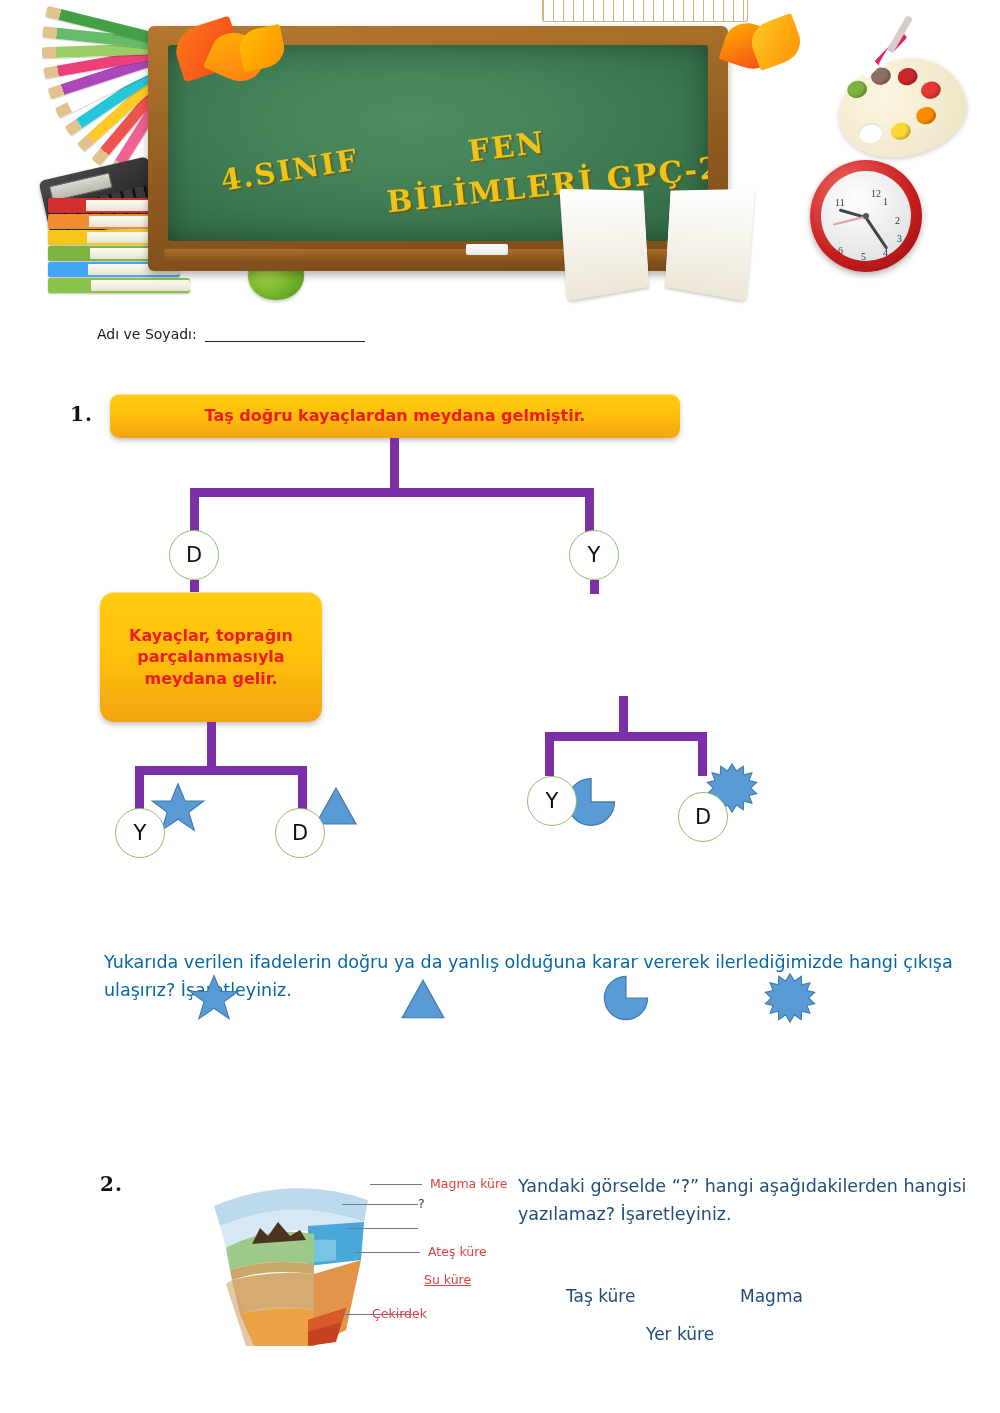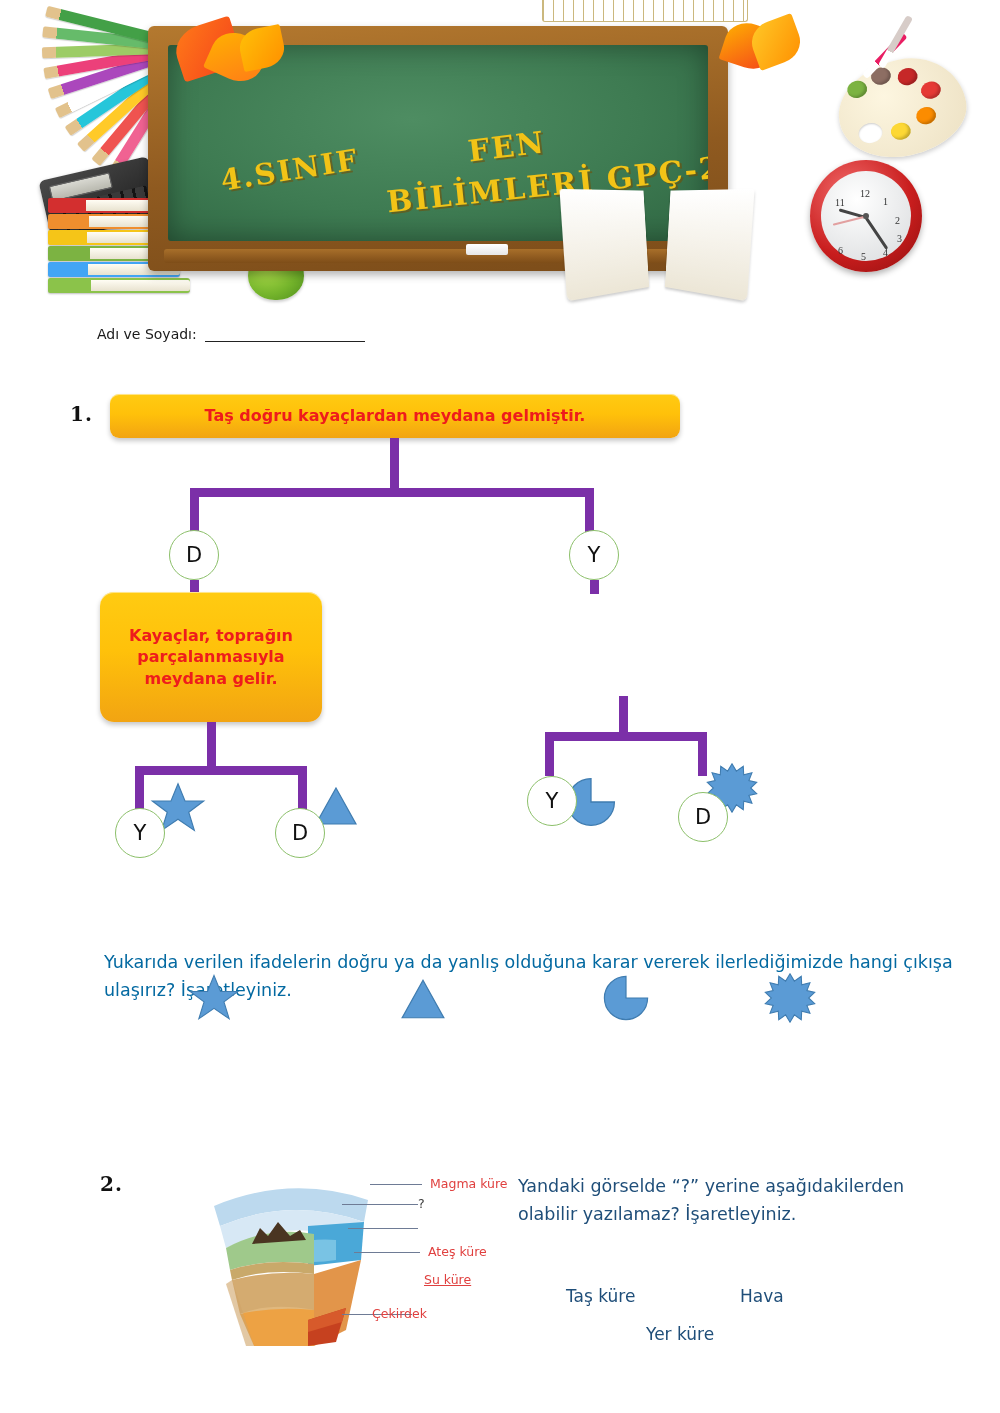--- a/index.html
+++ b/index.html
@@ -253,21 +253,21 @@
       <span class="paint" style="left:86px;top:28px;background:#e53935;"></span>
       <span class="paint" style="left:76px;top:52px;background:#fb8c00;"></span>
       <span class="paint" style="left:48px;top:62px;background:#fdd835;"></span>
       <span class="brush" style="left:34px;top:6px;background:linear-gradient(90deg,#ffffff 0 18px,#e91e63 18px);transform:rotate(-34deg);"></span>
       <span class="brush" style="left:52px;top:0px;background:linear-gradient(90deg,#ffffff 0 18px,#d7ccc8 18px);transform:rotate(-48deg);"></span>
     </div>
 
     <div class="clock">
       <div class="face">
         <span class="num" style="left:14px;top:26px;">11</span>
-        <span class="num" style="left:39px;top:17px;">12</span>
+        <span class="num" style="left:50px;top:17px;">12</span>
         <span class="num" style="left:62px;top:25px;">1</span>
         <span class="num" style="left:74px;top:44px;">2</span>
         <span class="num" style="left:76px;top:62px;">3</span>
         <span class="num" style="left:62px;top:76px;">4</span>
         <span class="num" style="left:40px;top:80px;">5</span>
         <span class="num" style="left:17px;top:74px;">6</span>
         <span class="hand hr"></span>
         <span class="hand min"></span>
         <span class="hand sec"></span>
         <span class="pin"></span>
@@ -397,19 +397,19 @@
     <span class="eline" style="left:158px;top:92px;width:66px;"></span>
     <span class="eline" style="left:146px;top:154px;width:70px;"></span>
   </div>
 
   <div class="elabel" style="left:430px;top:1176px;">Magma küre</div>
   <div class="equest" style="left:418px;top:1196px;">?</div>
   <div class="elabel" style="left:424px;top:1272px;text-decoration:underline;">Su küre</div>
   <div class="elabel" style="left:428px;top:1244px;">Ateş küre</div>
   <div class="elabel" style="left:372px;top:1306px;">Çekirdek</div>
 
-  <div id="q2prompt" class="navy">Yandaki görselde “?” yerine aşağıdakilerden olabilir yazılamaz? İşaretleyiniz.</div>
+  <div id="q2prompt" class="navy">Yandaki görselde “?” hangi aşağıdakilerden hangisi yazılamaz? İşaretleyiniz.</div>
 
   <div class="opt" id="opt0">Taş küre</div>
-  <div class="opt" id="opt1">Hava</div>
+  <div class="opt" id="opt1">Magma</div>
   <div class="opt" id="opt2">Yer küre</div>
 
 </div>
 
 </body></html>

